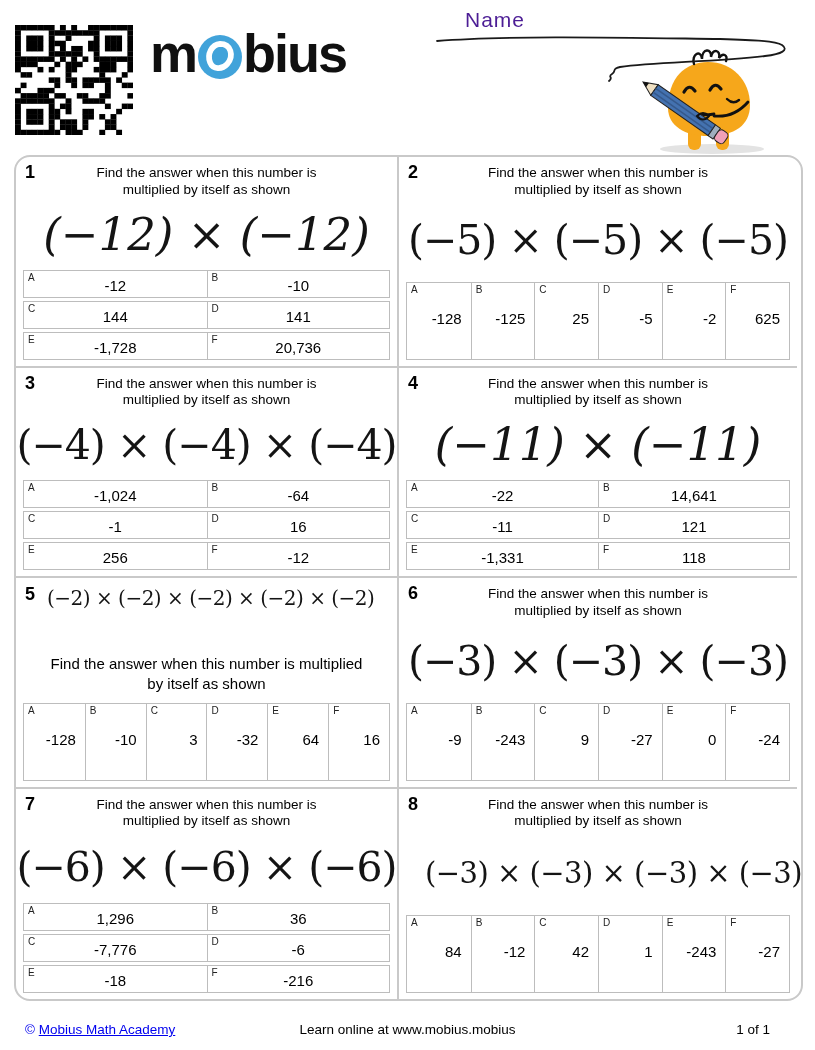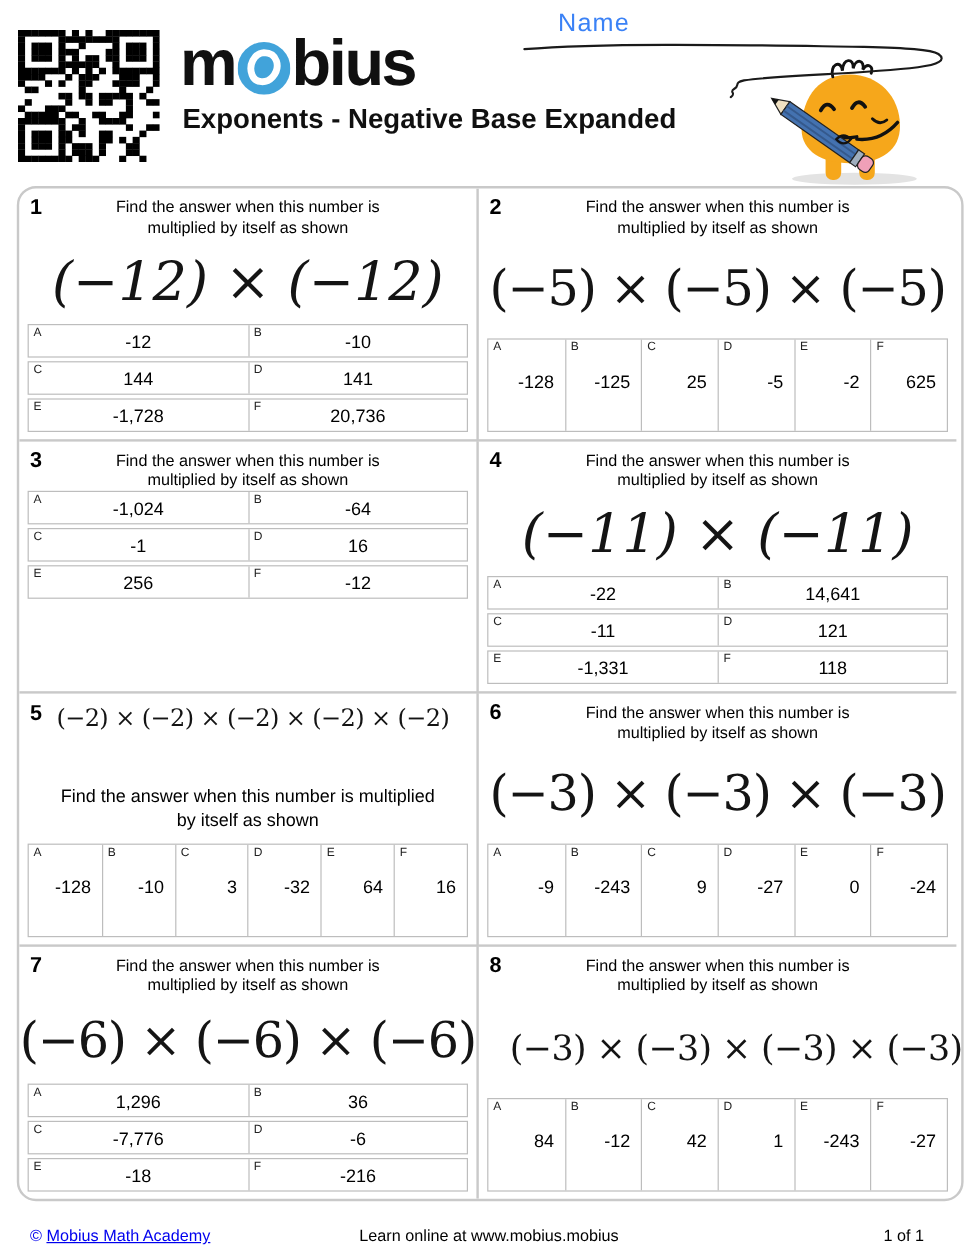--- a/index.html
+++ b/index.html
@@ -5,21 +5,21 @@
   html,body{margin:0;padding:0;background:#fff;}
   .page{position:relative;width:815px;height:1050px;background:#fff;overflow:hidden;
         font-family:"Liberation Sans",sans-serif;color:#000;}
 
   
   .qr{position:absolute;left:15px;top:25px;width:118px;height:110px;}
   .logo{position:absolute;left:150px;top:22px;display:flex;align-items:center;
         font-weight:bold;font-size:54px;letter-spacing:-2px;color:#101010;}
   .logo .o-icon{width:44px;height:44px;margin:8px 1px 0 2px;}
   .ws-title{position:absolute;left:152px;top:86px;font-weight:bold;font-size:23px;color:#101010;}
-  .name-label{position:absolute;left:465px;top:8px;font-size:21px;color:#3b82f6;letter-spacing:1px;}
+  .name-label{position:absolute;left:465px;top:8px;font-size:21px;color:#4c1d95;letter-spacing:1px;}
   .header-art{position:absolute;left:0;top:0;width:815px;height:155px;pointer-events:none;}
 
   
   .grid{position:absolute;left:14px;top:155px;width:785px;height:842px;
         border:2px solid #C9C9C9;border-radius:16px;overflow:hidden;background:#fff;
         display:grid;grid-template-columns:383px 398px;grid-template-rows:repeat(4,1fr);}
   .problem{position:relative;border-right:2px solid #C9C9C9;border-bottom:2px solid #C9C9C9;
            padding:4px 7px 5px;display:flex;flex-direction:column;box-sizing:border-box;}
   .problem.right{border-right:none;}
   .problem.lastrow{border-bottom:none;}
@@ -293,21 +293,20 @@
 
   <div class="logo">
     <span>m</span>
     <svg class="o-icon" viewBox="0 0 40 40">
       <circle cx="20" cy="20" r="20" fill="#41A3DA"></circle>
       <path d="M20 8 C30 8 33 19 26.5 26.5 C22 31.5 13.5 31.5 11 25 C8 17.5 12.5 8.5 20 8 Z" fill="none" stroke="#fff" stroke-width="5.2" stroke-linejoin="round"></path>
     </svg>
     <span>bius</span>
   </div>
 
-  <div class="ws-title">Exponents - Negative Base Expanded</div>
 
   <div class="name-label">Name</div>
 
   <svg class="header-art" viewBox="0 0 815 155">
 
     <ellipse cx="712" cy="149" rx="52" ry="5" fill="#E3E3E3"></ellipse>
 
     <rect x="688" y="120" width="13" height="30" rx="6" fill="#F6A71B"></rect>
     <rect x="716" y="120" width="13" height="30" rx="6" fill="#F6A71B"></rect>
 
@@ -406,20 +405,21 @@
         <div class="ans-cell6">
             <span class="ans-letter">F</span>
             <span class="ans-value6">625</span>
           </div>
       </div>
     </div>
 
     <div class="problem">
       <div class="pnum">3</div>
       <div class="instr">Find the answer when this number is multiplied by itself as shown</div>
+      <div class="expr lg">(−4) × (−4) × (−4)</div>
       <div class="ans-pairs">
         <div class="ans-row">
           <div class="ans-cell">
               <span class="ans-letter">A</span>
               <span class="ans-value">-1,024</span>
             </div>
           <div class="ans-cell">
               <span class="ans-letter">B</span>
               <span class="ans-value">-64</span>
             </div>

